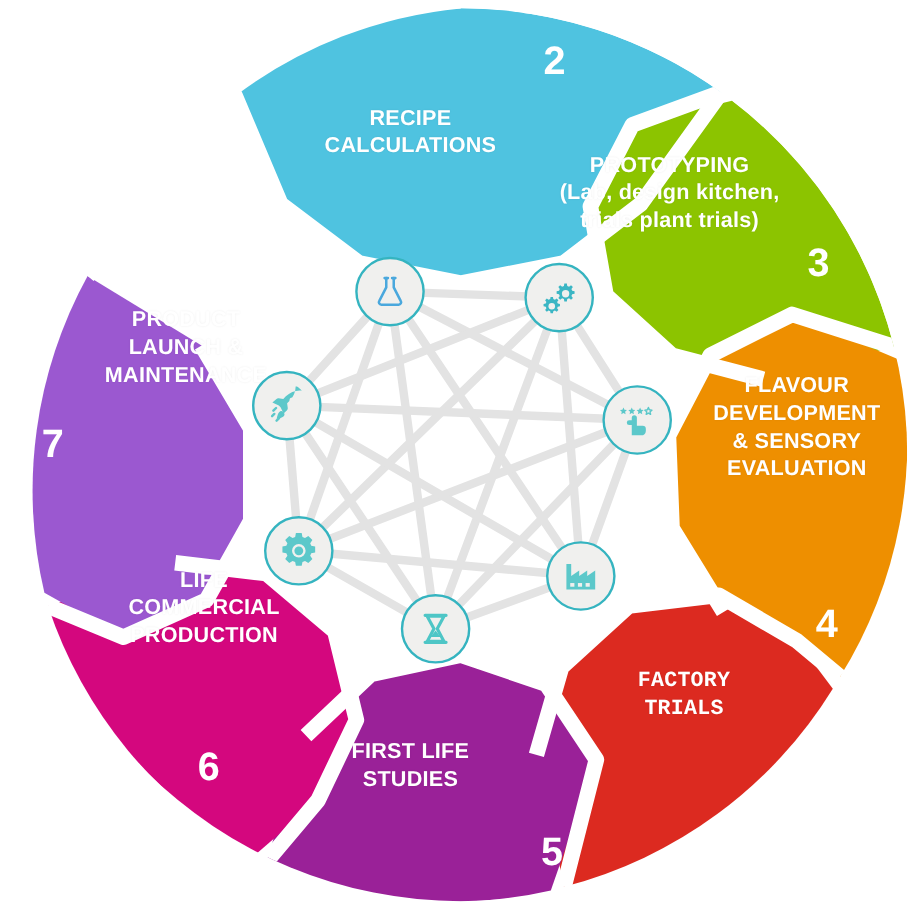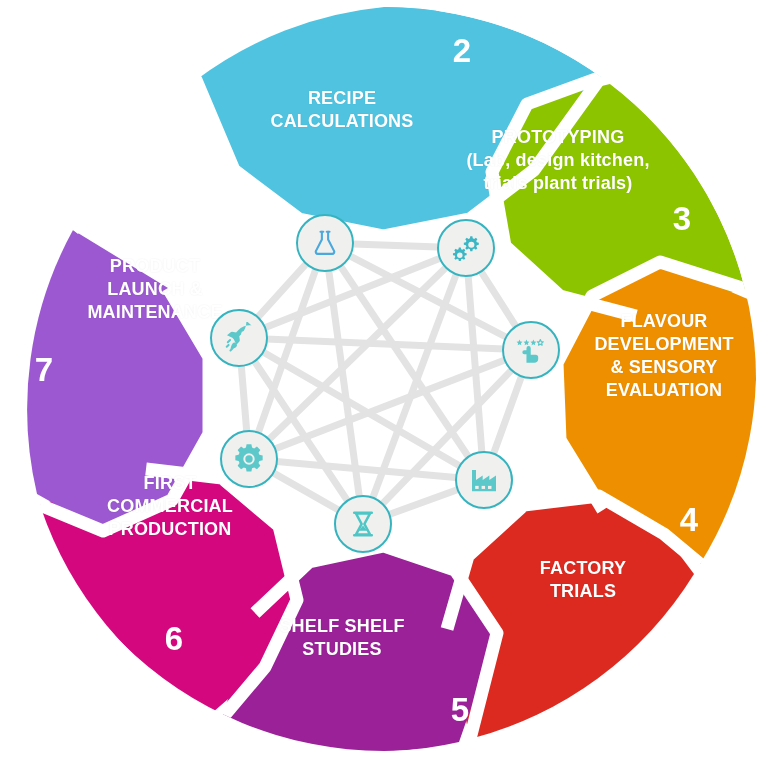--- a/index.html
+++ b/index.html
@@ -181,25 +181,25 @@
 
   <div class="seg-label" style="left:231px; top:87px; width:222px;">RECIPE
 CALCULATIONS</div>
   <div class="seg-label" style="left:455px; top:126px; width:206px;">PROTOTYPING
 (Lab, design kitchen,
 trials plant trials)</div>
   <div class="seg-label" style="left:580px; top:310px; width:168px;text-align:center;">FLAVOUR
 DEVELOPMENT
 &amp; SENSORY
 EVALUATION</div>
-  <div class="seg-label" style="left:493px; top:557px; width:180px;">FACTORY
+  <div class="seg-label" style="left:480px; top:557px; width:180px;font-family:Liberation Mono, monospace;">FACTORY
 TRIALS</div>
-  <div class="seg-label" style="left:252px; top:615px; width:180px;">SHELF SHELF
+  <div class="seg-label" style="left:252px; top:615px; width:180px;">FIRST LIFE
 STUDIES</div>
-  <div class="seg-label" style="left:70px; top:472px; width:200px;">FIRST
+  <div class="seg-label" style="left:70px; top:472px; width:200px;">LIFE
 COMMERCIAL
 PRODUCTION</div>
   <div class="seg-label" style="left:55px; top:237px; width:200px;margin-top:18px;">PRODUCT
 LAUNCH &amp;
 MAINTENANCE</div>
 
   <div class="node-icon" style="left:296px; top:214px;">
     <svg width="30" height="30" viewBox="0 0 24 24">
       <path d="M9.5 3 v6.2 L4.8 18.3 a1.6 1.6 0 0 0 1.4 2.4 h11.6 a1.6 1.6 0 0 0 1.4 -2.4 L14.5 9.2 V3" fill="none" stroke="#4aa8dd" stroke-width="1.7" stroke-linejoin="round" stroke-linecap="round"></path>
       <path d="M8.4 3 h2.2 M13.4 3 h2.2" stroke="#4aa8dd" stroke-width="1.7" stroke-linecap="round"></path>

